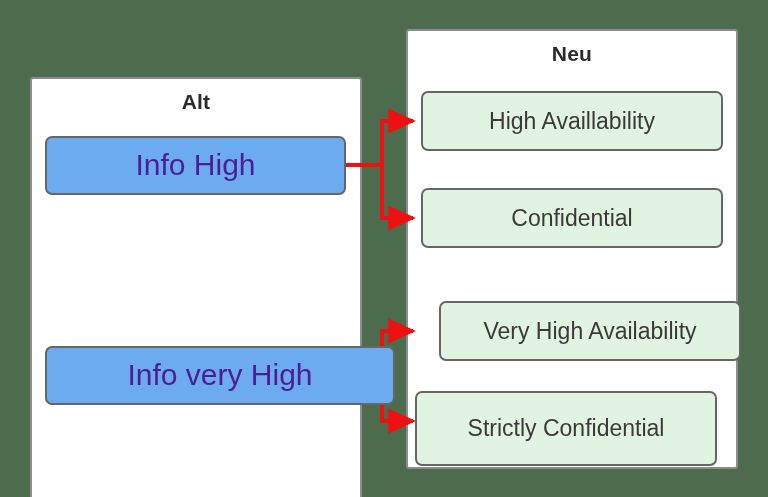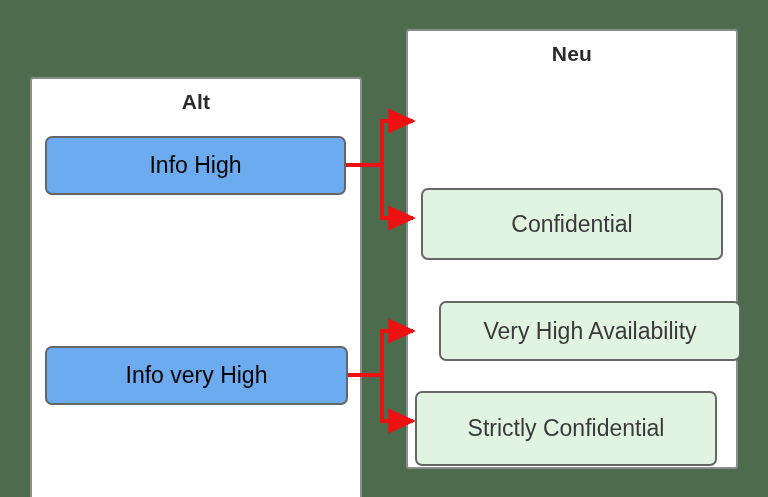--- a/index.html
+++ b/index.html
@@ -39,34 +39,34 @@
     border:2px solid #666666;
     border-radius:7px;
     display:flex;
     align-items:center;
     justify-content:center;
     text-align:center;
     line-height:1.15;
   }
   .node-blue{
     background:#6cabef;
-    color:#000000;
-    font-size:23px;
+    color:#4c1d95;
+    font-size:30px;
   }
   .node-green{
     background:#e1f3e1;
     color:#3a3a3a;
     font-size:23px;
   }
 
   #node-info-high      {left:45px; top:136px; width:301px;height:59px;}
-  #node-info-very-high {left:45px; top:346px; width:303px;height:59px;}
+  #node-info-very-high {left:45px; top:346px; width:350px;height:59px;}
 
   #node-high-availability   {left:421px; top:91px;  width:302px;height:60px;}
-  #node-confidential        {left:421px; top:188px; width:302px;height:72px;}
+  #node-confidential        {left:421px; top:188px; width:302px;height:60px;}
   #node-very-high-availability {left:439px; top:301px; width:302px;height:60px;}
   #node-strictly-confidential  {left:415px; top:391px; width:302px;height:75px;}
 
   #connectors{
     position:absolute;left:0;top:0;width:768px;height:497px;
     pointer-events:none;
   }
 </style>
 </head>
 <body style="background: rgb(77, 107, 77);">
@@ -98,20 +98,21 @@
       <path d="M 346 375 L 382 375" stroke="#ee1111" stroke-width="4" fill="none"></path>
       <path d="M 382 375 L 382 331 L 413 331" stroke="#ee1111" stroke-width="4" fill="none" marker-end="url(#arrowhead)"></path>
       <path d="M 382 375 L 382 421 L 413 421" stroke="#ee1111" stroke-width="4" fill="none" marker-end="url(#arrowhead)"></path>
     </g>
   </svg>
 
   <div class="node node-blue" id="node-info-high">Info High</div>
 
   <div class="node node-blue" id="node-info-very-high">Info very High</div>
 
+  <div class="node node-green" id="node-high-availability">High Availlability</div>
 
   <div class="node node-green" id="node-confidential">Confidential</div>
 
   <div class="node node-green" id="node-very-high-availability">Very High Availability</div>
 
   <div class="node node-green" id="node-strictly-confidential">Strictly Confidential</div>
 
 </div>
 
 </body></html>

